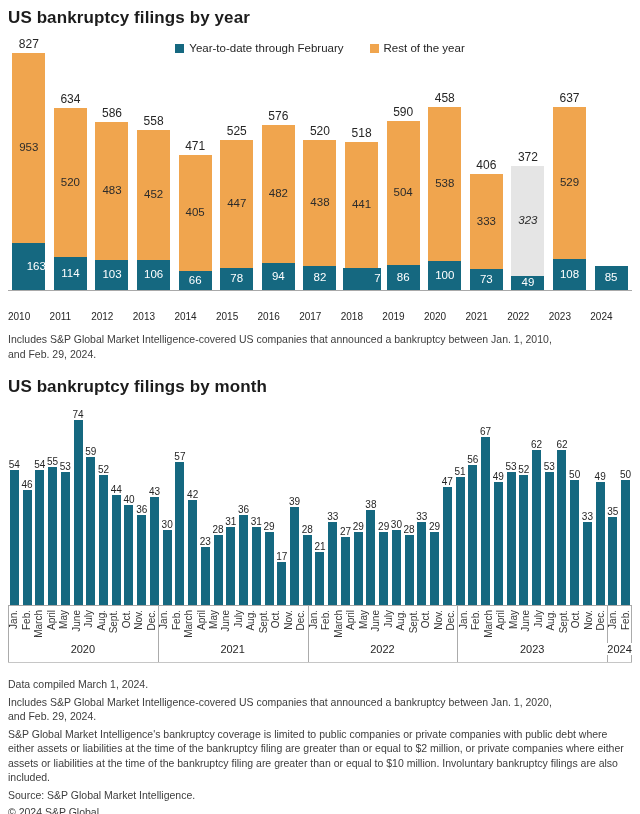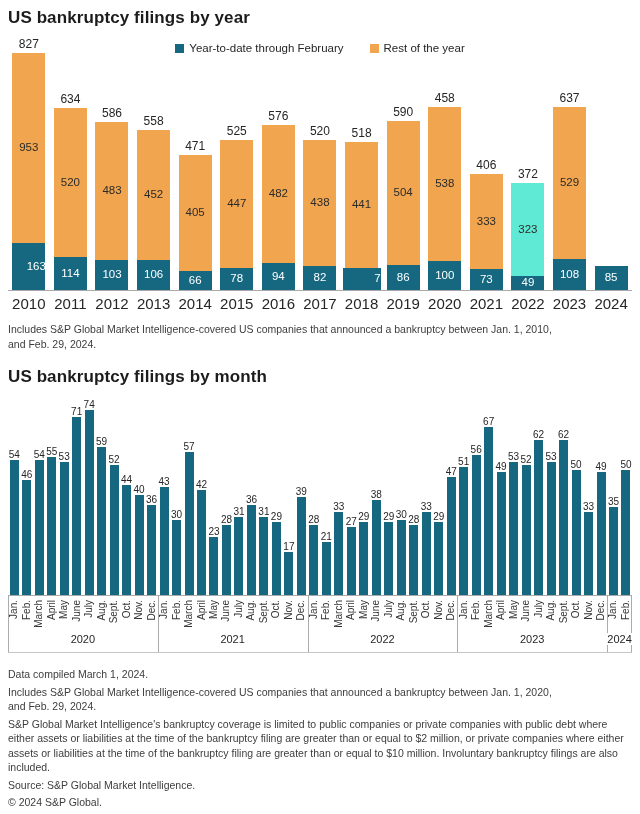--- a/index.html
+++ b/index.html
@@ -17,21 +17,21 @@
 
   #ybars { display:flex; height:254px; align-items:flex-end; }
   .yslot { flex:1; display:flex; flex-direction:column; justify-content:flex-end; align-items:center; }
   .ytotal { font-size:12px; color:#262626; margin-bottom:3px; line-height:1; }
   .yseg { width:33px; display:flex; align-items:center; justify-content:center;
     font-size:11.5px; line-height:1; }
   .yseg.rest { color:#2b2b2b; }
   .yseg.ytd  { color:#ffffff; }
 
   #yaxis { display:flex; border-top:1px solid #a9a9a9; margin-top:0; }
-  .yaxis-label { flex:1; text-align:center; font-size:15px; color:#262626; padding-top:4px; }
+  .yaxis-label { flex:1; text-align:left; font-size:10px; color:#262626; padding-top:20px; }
 
   .note { margin-top:10px; font-size:10.5px; line-height:1.4; color:#3d3d3d; white-space:pre-line; }
 
   
   #month-title { margin-top:16px; }
   #mbars { display:flex; height:202px; align-items:flex-end; margin-top:6px; }
   .mslot { flex:1; display:flex; flex-direction:column; justify-content:flex-end; align-items:center; min-width:0; }
   .mval { font-size:10px; color:#262626; line-height:1.1; white-space:nowrap; }
   .mbar { width:9px; }
 
@@ -119,21 +119,21 @@
         <div class="yseg rest" style="background: rgb(240, 165, 78); height: 154px;">538</div>
         <div class="yseg ytd" style="background: rgb(21, 104, 128); height: 29px;">100</div>
       </div>
       <div class="yslot">
         <div class="ytotal">406</div>
         <div class="yseg rest" style="background: rgb(240, 165, 78); height: 95px;">333</div>
         <div class="yseg ytd" style="background: rgb(21, 104, 128); height: 21px;">73</div>
       </div>
       <div class="yslot">
         <div class="ytotal">372</div>
-        <div class="yseg rest" style="background: #5eead4; height: 93px;">323</div>
+        <div class="yseg rest" style="background: #e5e5e5; height: 110px; font-style: italic;">323</div>
         <div class="yseg ytd" style="background: rgb(21, 104, 128); height: 14px;">49</div>
       </div>
       <div class="yslot">
         <div class="ytotal">637</div>
         <div class="yseg rest" style="background: rgb(240, 165, 78); height: 152px;">529</div>
         <div class="yseg ytd" style="background: rgb(21, 104, 128); height: 31px;">108</div>
       </div>
       <div class="yslot">
         <div class="yseg ytd" style="background: rgb(21, 104, 128); height: 24px;">85</div>
       </div>
@@ -178,24 +178,20 @@
       </div>
       <div class="mslot">
         <div class="mval">55</div>
         <div class="mbar" style="background: rgb(21, 104, 128); height: 138px;"></div>
       </div>
       <div class="mslot">
         <div class="mval">53</div>
         <div class="mbar" style="background: rgb(21, 104, 128); height: 133px;"></div>
       </div>
       <div class="mslot">
-        <div class="mval">71</div>
-        <div class="mbar" style="background: rgb(21, 104, 128); height: 178px;"></div>
-      </div>
-      <div class="mslot">
         <div class="mval">74</div>
         <div class="mbar" style="background: rgb(21, 104, 128); height: 185px;"></div>
       </div>
       <div class="mslot">
         <div class="mval">59</div>
         <div class="mbar" style="background: rgb(21, 104, 128); height: 148px;"></div>
       </div>
       <div class="mslot">
         <div class="mval">52</div>
         <div class="mbar" style="background: rgb(21, 104, 128); height: 130px;"></div>

